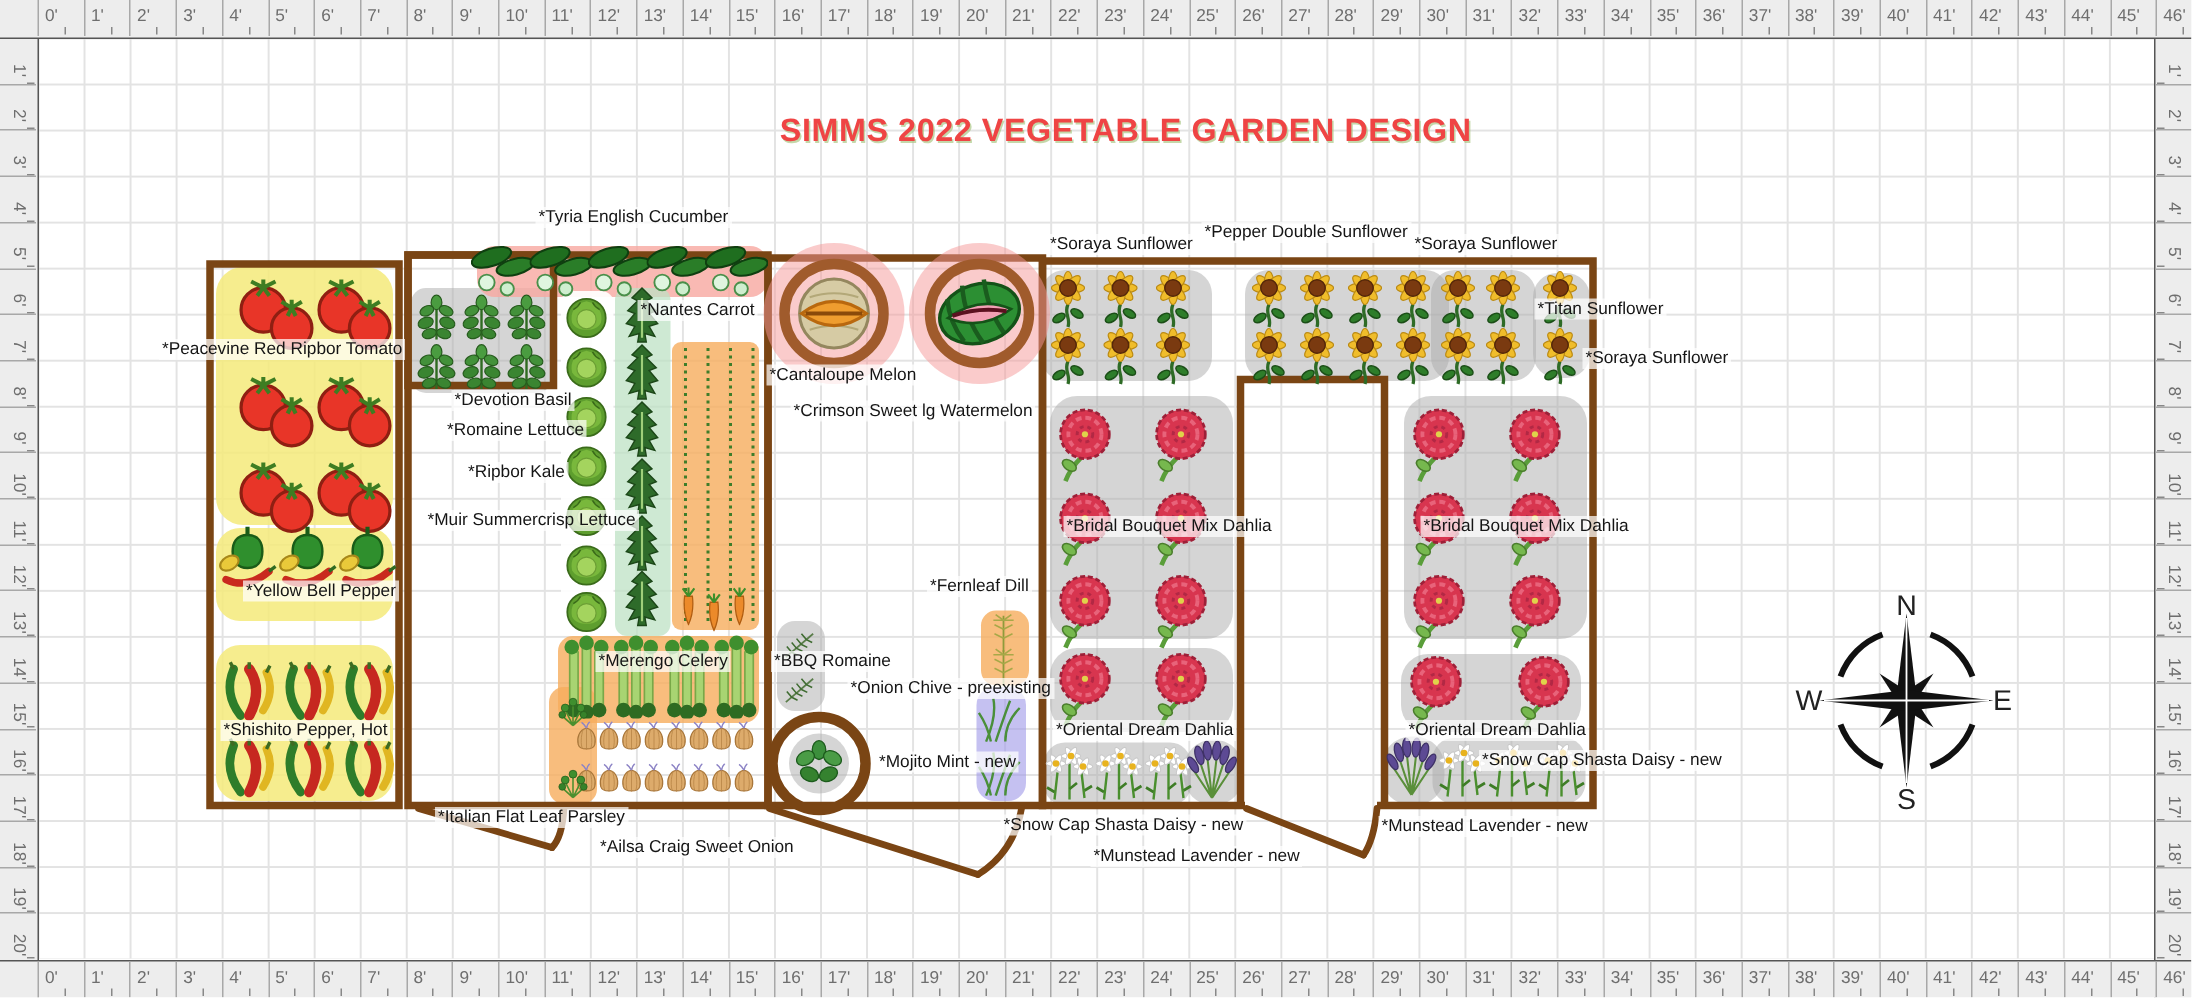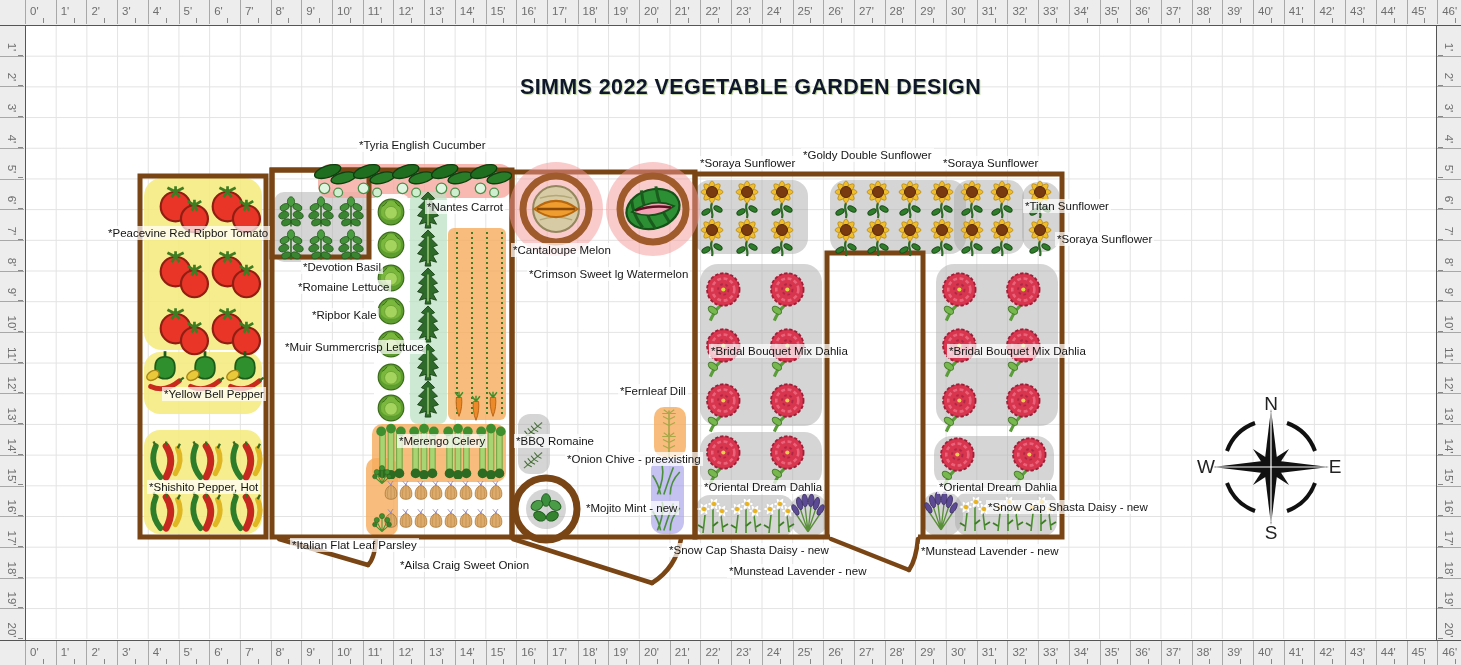--- a/index.html
+++ b/index.html
@@ -22,21 +22,21 @@
   .rcell.v span{position:absolute;bottom:4px;left:50%;transform:translateX(-50%) rotate(90deg);}
   .rcell.v i{position:absolute;bottom:1px;width:5px;height:1px;background:#888;}
   .ruler.left .rcell.v i{right:1px;}
   .ruler.right .rcell.v i{left:1px;}
   .pbg{position:absolute;z-index:2;}
   #overlay{position:absolute;left:0;top:0;z-index:5;pointer-events:none;}
   .plant{position:absolute;z-index:8;overflow:visible;}
   .plabel{position:absolute;z-index:12;font-size:11.5px;line-height:14px;color:#151515;
           background:rgba(255,255,255,0.72);padding:0 2px;white-space:nowrap;}
   .title{position:absolute;left:40px;top:75px;width:1421px;text-align:center;z-index:12;
-         font-size:21.5px;font-weight:bold;letter-spacing:0.4px;color:#0f172a;
+         font-size:21.5px;font-weight:bold;letter-spacing:0.4px;color:#ef4444;
          text-shadow:1px 1px 0 rgba(165,195,125,0.65);}
   .annotation{position:absolute;left:650px;top:584px;width:132px;z-index:12;
          font-size:15px;line-height:19px;font-weight:bold;color:#8a4a10;}
   #defs{position:absolute;width:0;height:0;overflow:hidden;}
 </style>
 </head>
 <body>
 
 <svg id="defs" xmlns="http://www.w3.org/2000/svg">
   <symbol id="s-tomato" viewBox="0 0 40 40">
@@ -890,21 +890,21 @@
     <div class="plabel" style="left: 162px; top: 387px;">*Yellow Bell Pepper</div>
     <div class="plabel" style="left: 147px; top: 480px;">*Shishito Pepper, Hot</div>
     <div class="plabel" style="left: 397px; top: 434px;">*Merengo Celery</div>
     <div class="plabel" style="left: 514px; top: 434px;">*BBQ Romaine</div>
     <div class="plabel" style="left: 290px; top: 498px; margin-top: 40px;">*Italian Flat Leaf Parsley</div>
     <div class="plabel" style="left: 398px; top: 558px;">*Ailsa Craig Sweet Onion</div>
     <div class="plabel" style="left: 565px; top: 452px;">*Onion Chive - preexisting</div>
     <div class="plabel" style="left: 584px; top: 501px;">*Mojito Mint - new</div>
     <div class="plabel" style="left: 618px; top: 384px;">*Fernleaf Dill</div>
     <div class="plabel" style="left: 698px; top: 156px;">*Soraya Sunflower</div>
-    <div class="plabel" style="left: 801px; top: 148px;">*Goldy Double Sunflower</div>
+    <div class="plabel" style="left: 801px; top: 148px;">*Pepper Double Sunflower</div>
     <div class="plabel" style="left: 941px; top: 156px;">*Soraya Sunflower</div>
     <div class="plabel" style="left: 1023px; top: 199px;">*Titan Sunflower</div>
     <div class="plabel" style="left: 1055px; top: 232px;">*Soraya Sunflower</div>
     <div class="plabel" style="left: 709px; top: 344px;">*Bridal Bouquet Mix Dahlia</div>
     <div class="plabel" style="left: 947px; top: 344px;">*Bridal Bouquet Mix Dahlia</div>
     <div class="plabel" style="left: 702px; top: 480px;">*Oriental Dream Dahlia</div>
     <div class="plabel" style="left: 937px; top: 480px;">*Oriental Dream Dahlia</div>
     <div class="plabel" style="left: 667px; top: 543px;">*Snow Cap Shasta Daisy - new</div>
     <div class="plabel" style="left: 727px; top: 564px;">*Munstead Lavender - new</div>
     <div class="plabel" style="left: 986px; top: 500px;">*Snow Cap Shasta Daisy - new</div>

